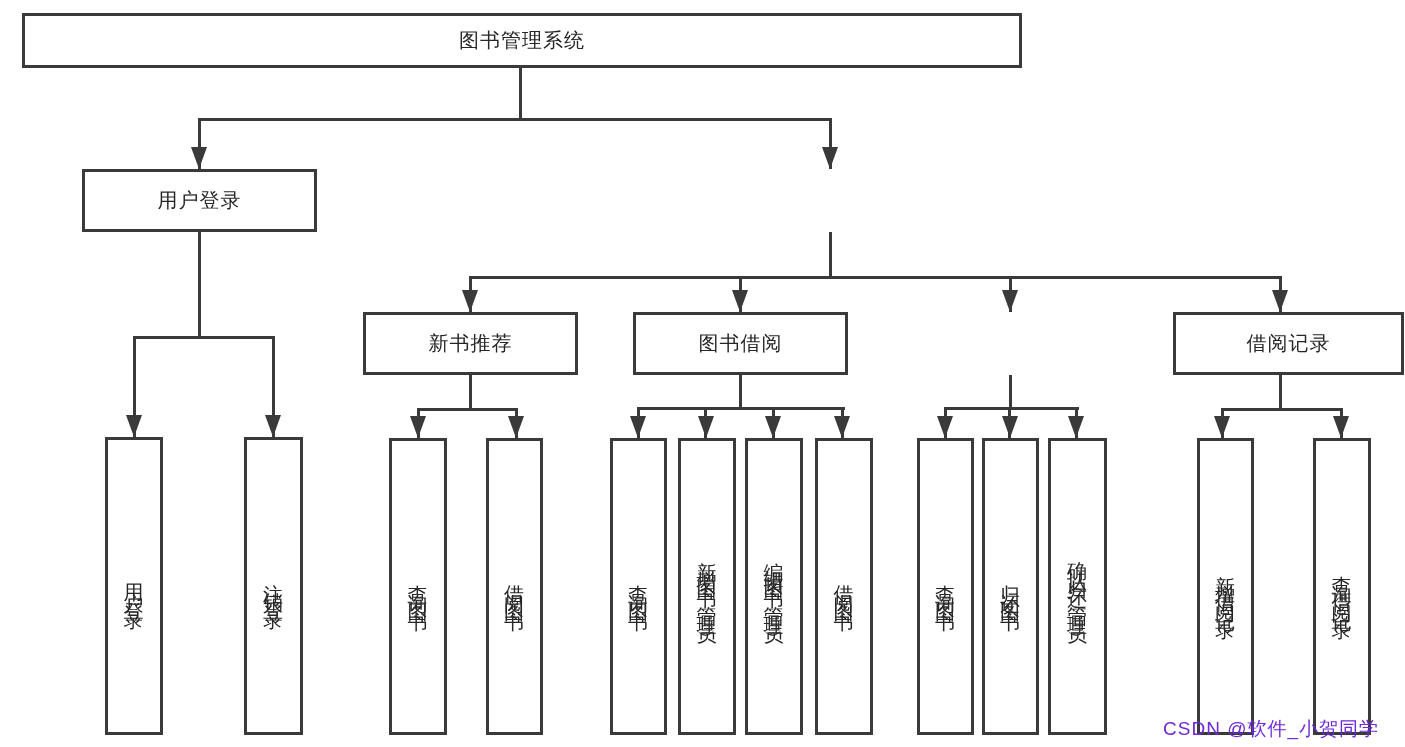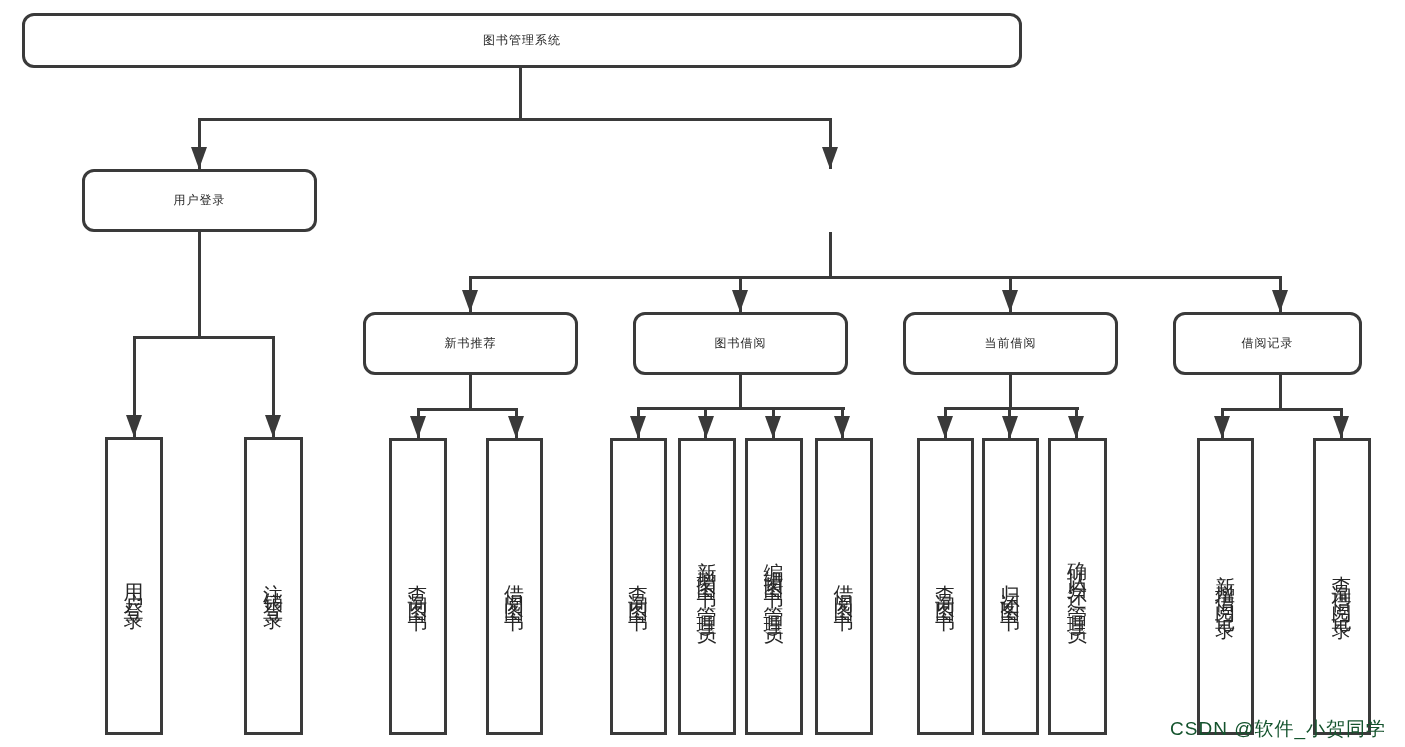--- a/index.html
+++ b/index.html
@@ -6,49 +6,48 @@
   .canvas{
     position:relative;width:1405px;height:747px;background:#ffffff;overflow:hidden;
     font-family:"Liberation Sans","DejaVu Sans",sans-serif;
   }
   .box{
     position:absolute;box-sizing:border-box;background:#ffffff;
     border:3px solid #3a3a3a;color:#262626;
     display:flex;align-items:center;justify-content:center;
     z-index:2;
   }
-  .hbox{font-size:12px;letter-spacing:1px;white-space:nowrap;border-radius:12px;}
+  .hbox{font-size:20px;letter-spacing:1px;white-space:nowrap;}
   .vbox{
     writing-mode:vertical-rl;
     font-size:20px;letter-spacing:9px;line-height:1;
   }
   .line{position:absolute;background:#3a3a3a;z-index:1;}
   .arrow{
     position:absolute;width:0;height:0;z-index:3;
     border-left:8px solid transparent;border-right:8px solid transparent;
     border-top:22px solid #3a3a3a;
   }
   .watermark{
-    position:absolute;right:19px;bottom:5px;z-index:10;
-    font-size:19px;color:#14532d;letter-spacing:1px;white-space:nowrap;
+    position:absolute;right:26px;bottom:5px;z-index:10;
+    font-size:19px;color:#6d28d9;letter-spacing:1px;white-space:nowrap;
   }
 </style>
 </head>
 <body>
 
 <div class="canvas">
 
   <div class="box hbox" style="left:22px;top:13px;width:1000px;height:55px">图书管理系统</div>
 
   <div class="box hbox" style="left:82px;top:169px;width:235px;height:63px">用户登录</div>
 
   <div class="box hbox" style="left:633px;top:312px;width:215px;height:63px">图书借阅</div>
   <div class="box hbox" style="left:363px;top:312px;width:215px;height:63px">新书推荐</div>
-  <div class="box hbox" style="left:903px;top:312px;width:215px;height:63px">当前借阅</div>
-  <div class="box hbox" style="left:1173px;top:312px;width:189px;height:63px">借阅记录</div>
+  <div class="box hbox" style="left:1173px;top:312px;width:231px;height:63px">借阅记录</div>
 
   <div class="box vbox" style="left:105px;top:437px;width:58px;height:298px">用户登录</div>
   <div class="box vbox" style="left:244px;top:437px;width:59px;height:298px">注销登录</div>
 
   <div class="box vbox" style="left:389px;top:438px;width:58px;height:297px">查询图书</div>
   <div class="box vbox" style="left:486px;top:438px;width:57px;height:297px">借阅图书</div>
 
   <div class="box vbox" style="left:610px;top:438px;width:57px;height:297px">查询图书</div>
   <div class="box vbox" style="left:678px;top:438px;width:58px;height:297px">新增图书（管理员）</div>
   <div class="box vbox" style="left:745px;top:438px;width:58px;height:297px">编辑图书（管理员）</div>

